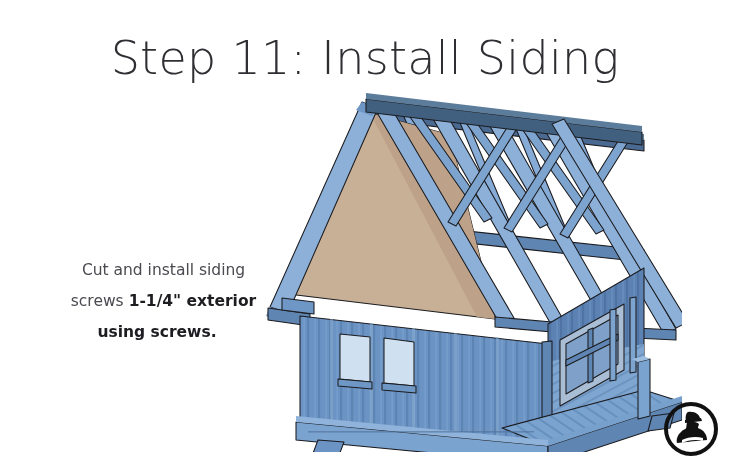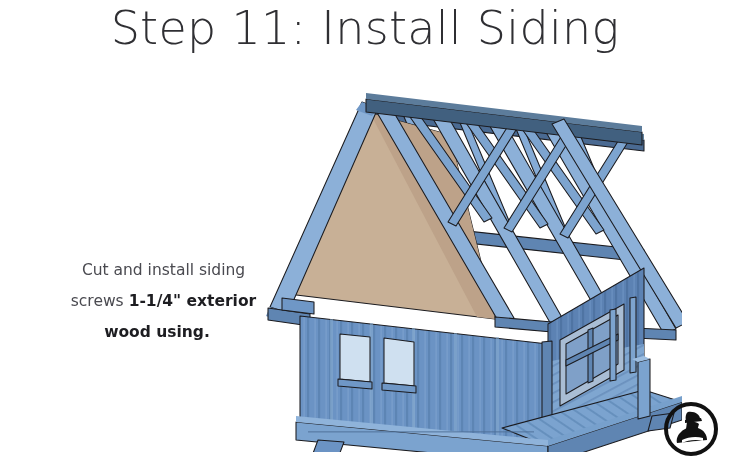--- a/index.html
+++ b/index.html
@@ -17,21 +17,21 @@
   #slide {
     position: absolute;
     inset: 0;
     background: #ffffff;
   }
 
   
   #slide-title {
     position: absolute;
     left: 0;
-    top: 0;
+    top: 30px;
     width: 730px;
     text-align: center;
     font-family: "DejaVu Sans", sans-serif;
     font-weight: 200;
     font-size: 46px;
     line-height: 56px;
     letter-spacing: 0.3px;
     color: #2f2f33;
     white-space: nowrap;
   }
@@ -80,21 +80,21 @@
   <div id="slide-title">Step 11: Install Siding</div>
 
   <div id="caption">
     <span class="line">
       <span class="reg">Cut and install siding</span>
     </span>
     <span class="line">
       <span class="reg">screws </span><span class="bold">1-1/4" exterior</span>
     </span>
     <span class="line">
-      <span class="bold">wood using.</span>
+      <span class="bold">using screws.</span>
     </span>
   </div>
 
   <div id="illustration">
     <svg viewBox="0 0 430 380" xmlns="http://www.w3.org/2000/svg">
       <defs>
 
         <pattern id="sidingV" width="11" height="10" patternUnits="userSpaceOnUse">
           <rect width="11" height="10" fill="#6b93c4"></rect>
           <rect x="0" y="0" width="2.2" height="10" fill="#5d85b4"></rect>

